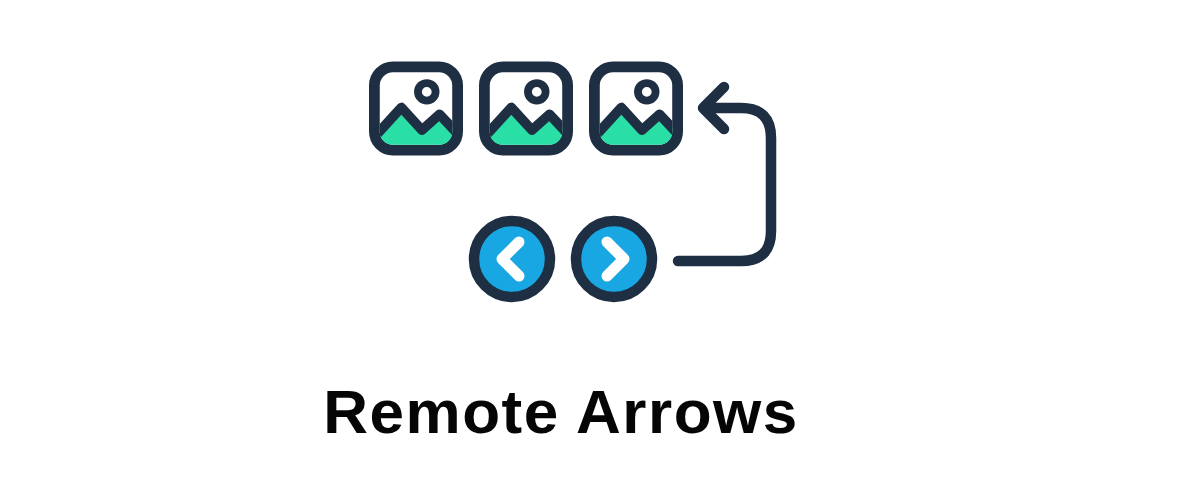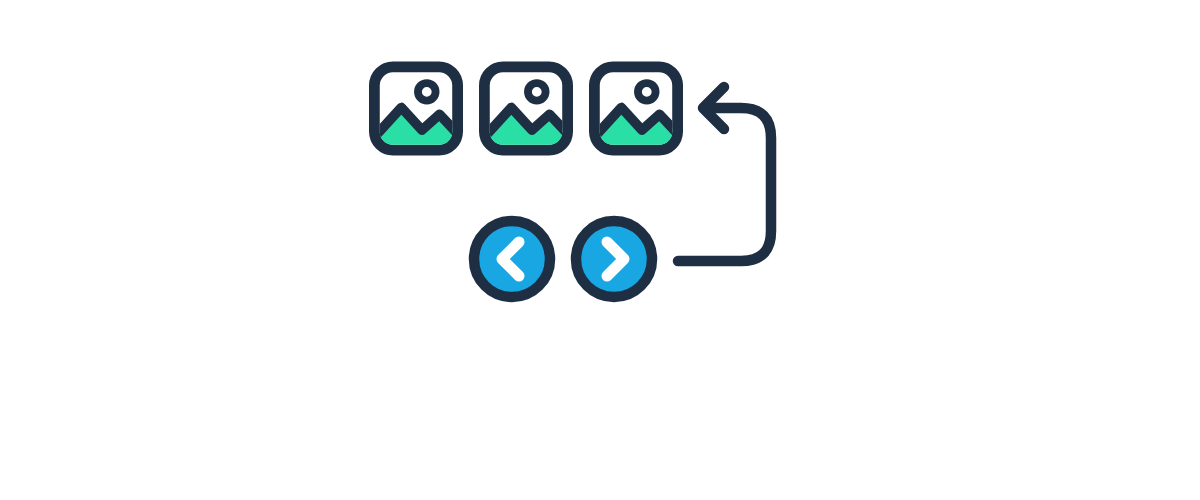--- a/index.html
+++ b/index.html
@@ -122,14 +122,15 @@
     </svg>
   </button>
 
   <button class="nav-button nav-next">
     <svg width="88" height="88" viewBox="0 0 88 88">
       <circle class="fill-blue stroke-navy" cx="44" cy="44" r="38" stroke-width="10.5"></circle>
       <polyline class="no-fill stroke-white" stroke-width="11" stroke-linecap="round" stroke-linejoin="round" points="37,27 54,44 37,61"></polyline>
     </svg>
   </button>
 
+  <h1 class="title">Remote Arrows</h1>
 
 </div>
 
 </body></html>

